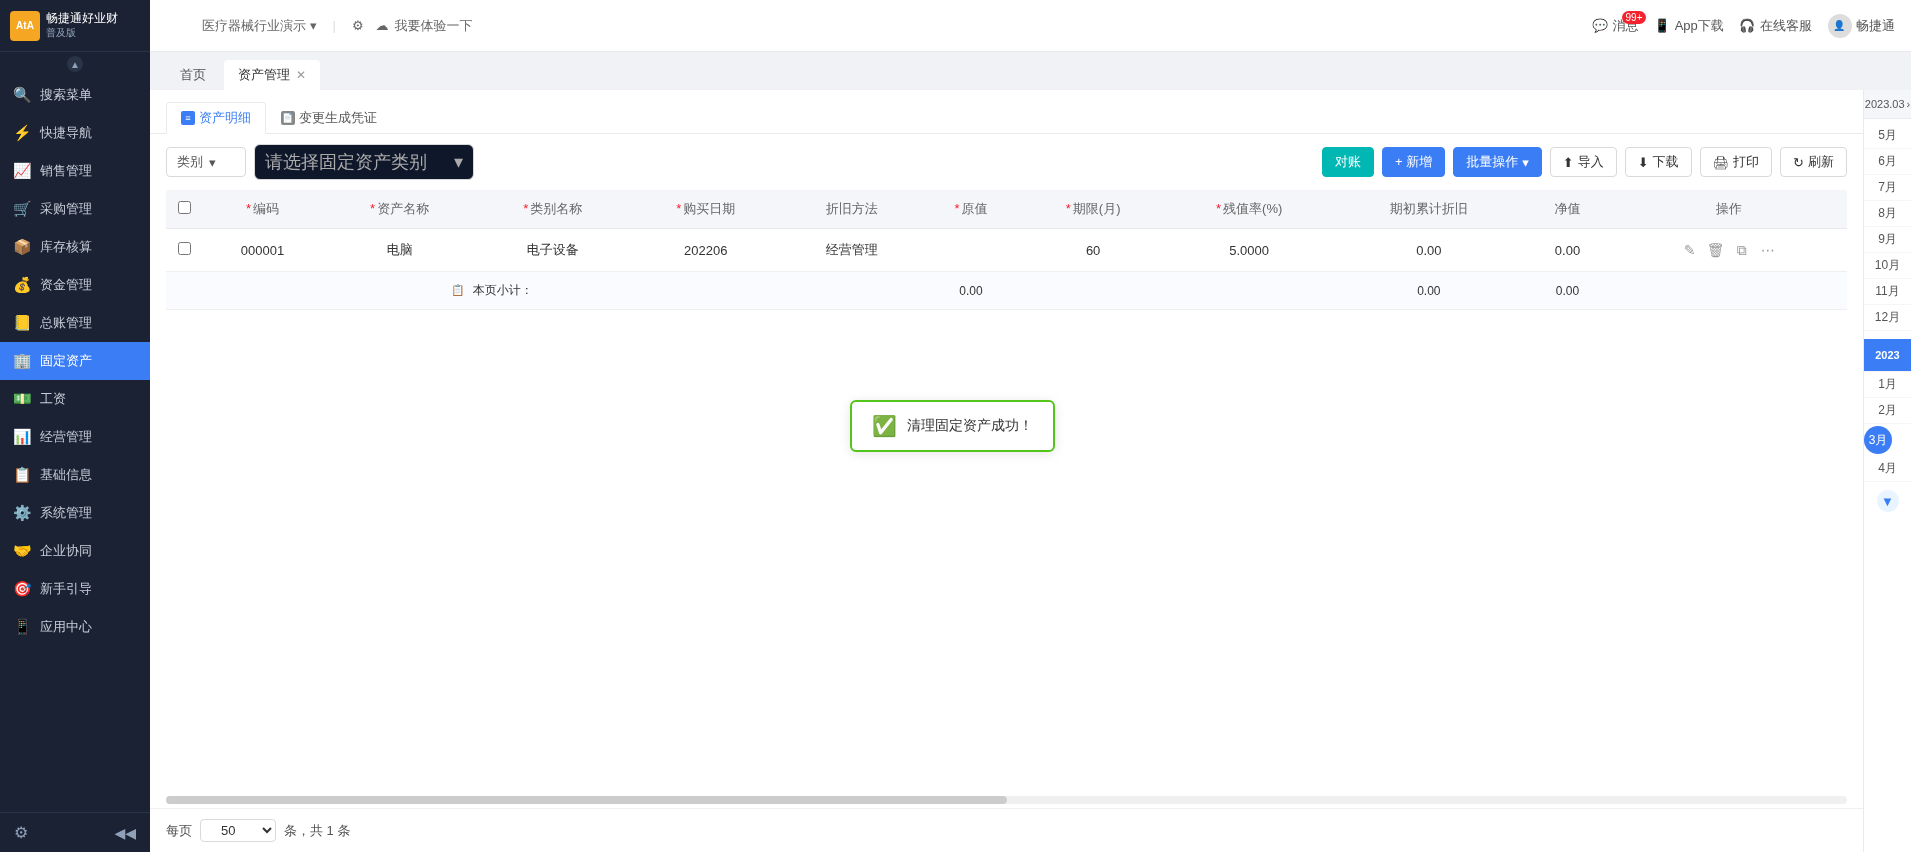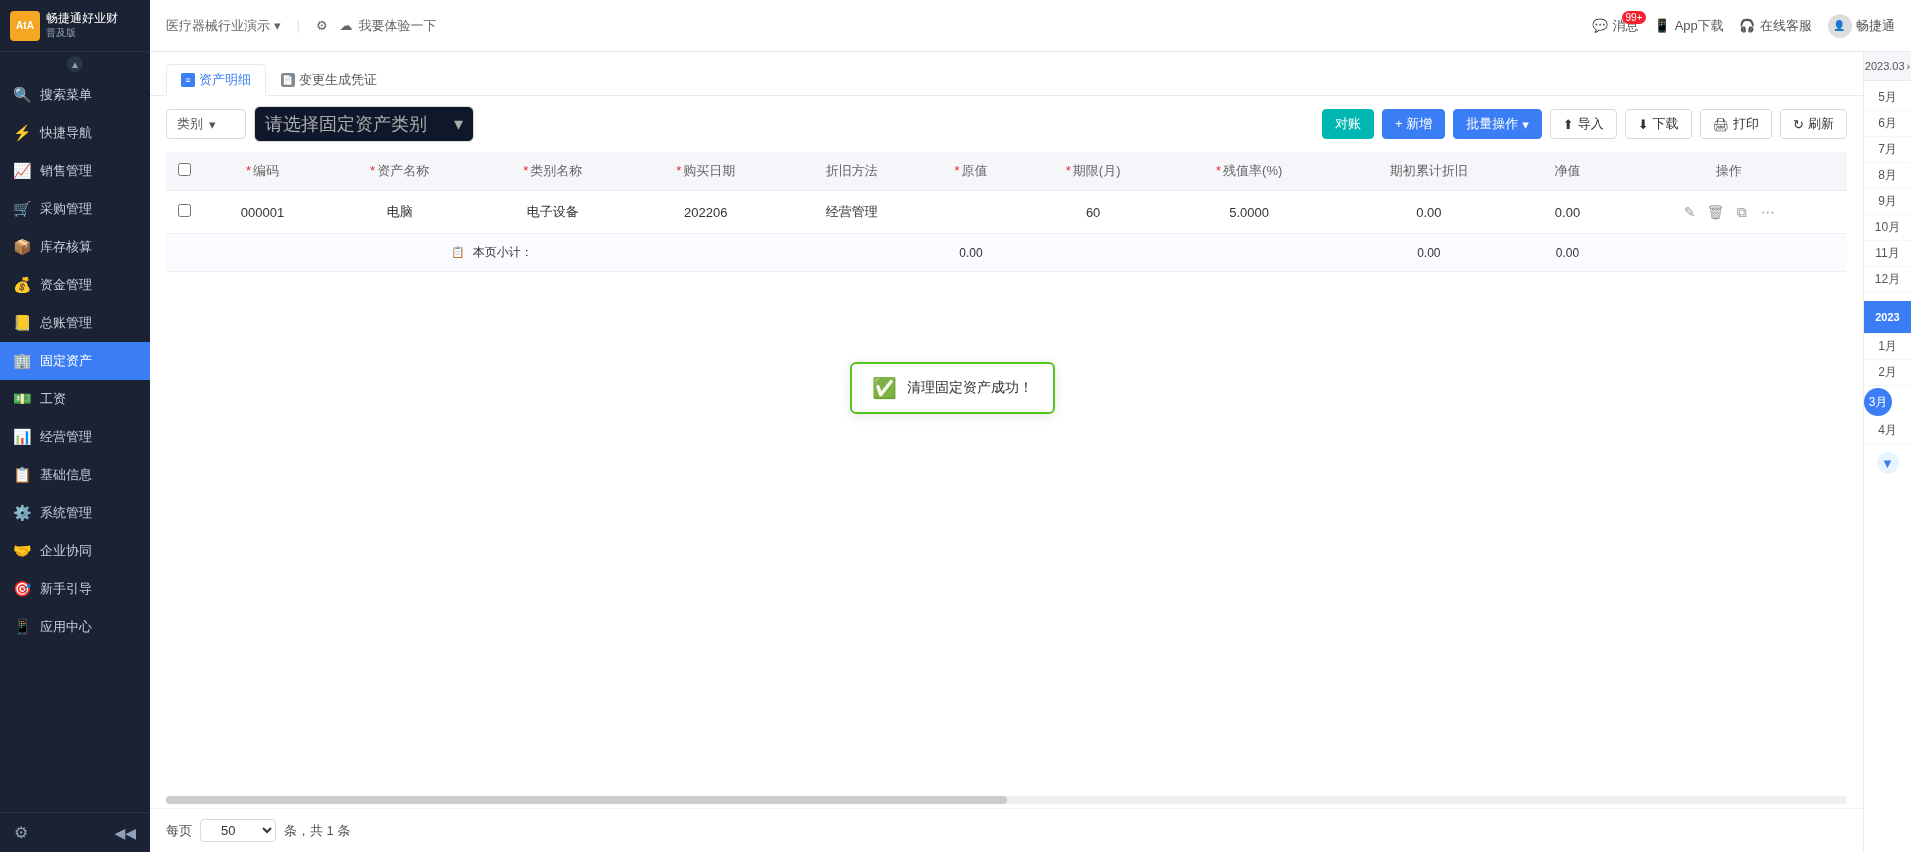--- a/index.html
+++ b/index.html
@@ -50,21 +50,21 @@
 
     
     .main { flex: 1; display: flex; flex-direction: column; overflow: hidden; }
 
     
     .topbar {
       height: 52px; background: #fff; display: flex; align-items: center;
       padding: 0 16px; gap: 12px; border-bottom: 1px solid #e8eaed;
       flex-shrink: 0;
     }
-    .topbar-dropdown { display: flex; align-items: center; gap: 4px; cursor: pointer; color: #666; }
+    .topbar-dropdown { display: flex; align-items: center; gap: 4px; cursor: pointer; color: #666; margin-left: 36px; }
     .topbar-separator { color: #ddd; margin: 0 4px; }
     .topbar-experience { display: flex; align-items: center; gap: 6px; color: #666; font-size: 13px; }
     .topbar-right { margin-left: auto; display: flex; align-items: center; gap: 16px; }
     .topbar-badge { position: relative; display: flex; align-items: center; gap: 4px; cursor: pointer; color: #555; }
     .badge-count {
       background: #f5222d; color: #fff; font-size: 10px;
       border-radius: 8px; padding: 1px 4px; position: absolute; top: -6px; right: -8px; min-width: 16px; text-align: center;
     }
     .topbar-user { display: flex; align-items: center; gap: 4px; cursor: pointer; color: #555; }
     .user-avatar { width: 24px; height: 24px; background: #ddd; border-radius: 50%; display: flex; align-items: center; justify-content: center; font-size: 10px; }
@@ -318,20 +318,29 @@
         <span>🎧</span>
         <span>在线客服</span>
       </div>
       <div class="topbar-user">
         <div class="user-avatar">👤</div>
         <span>畅捷通</span>
       </div>
     </div>
   </div>
 
+  <div class="tabbar">
+    <div class="tab default">
+      <span>首页</span>
+    </div>
+    <div class="tab active">
+      <span>资产管理</span>
+      <span class="tab-close">✕</span>
+    </div>
+  </div>
 
   <div class="content-area" style="position:relative;">
     <div class="main-panel">
 
       <div class="sub-tabs">
         <div class="sub-tab active">
           <span class="sub-tab-icon">≡</span>
           <span>资产明细</span>
         </div>
         <div class="sub-tab">

